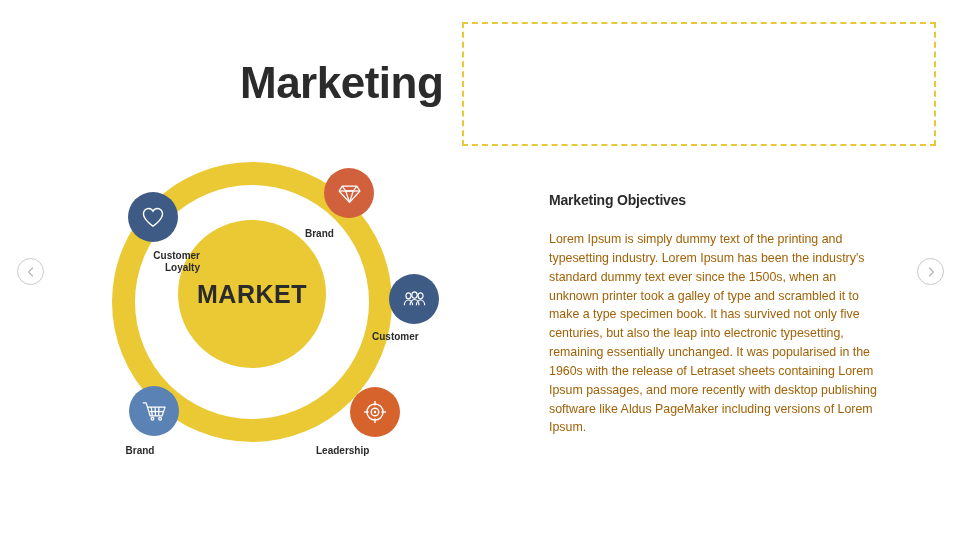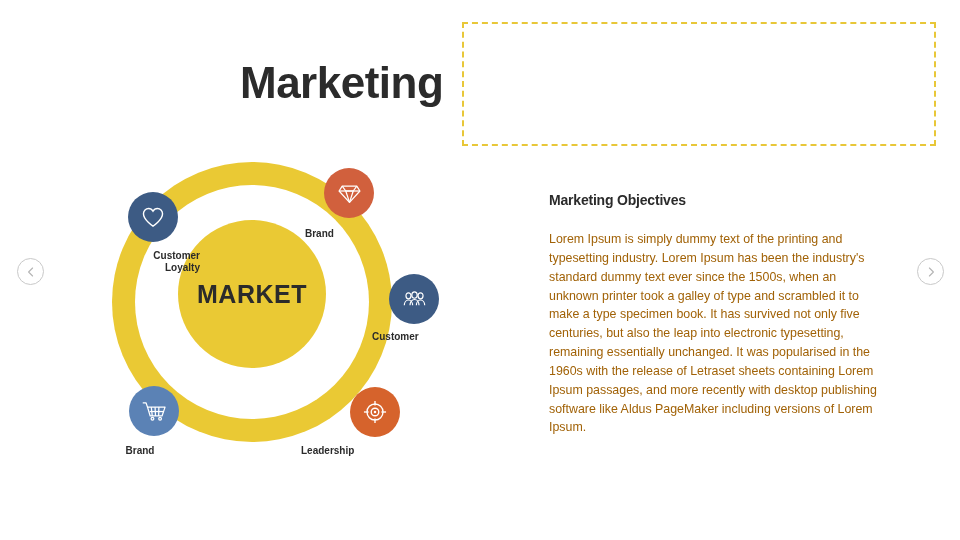--- a/index.html
+++ b/index.html
@@ -124,21 +124,21 @@
     position: absolute;
     font-size: 10px;
     font-weight: bold;
     color: #2b2b2b;
     line-height: 1.22;
     white-space: pre-line;
   }
   .lbl-loyalty    { left: -5px;  top: 100px; width: 145px; text-align: right; }
   .lbl-brand      { left: 245px; top: 78px;  width: 110px; text-align: left; }
   .lbl-customer   { left: 312px; top: 181px; width: 130px; text-align: left; }
-  .lbl-leadership { left: 241px; top: 295px; width: 160px; text-align: left; }
+  .lbl-leadership { left: 256px; top: 295px; width: 160px; text-align: left; }
   .lbl-sales      { left: 20px;  top: 295px; width: 120px; text-align: center; }
 
   
   .content {
     position: absolute;
     left: 549px;
     top: 192px;
     width: 332px;
   }
   .content-heading {

